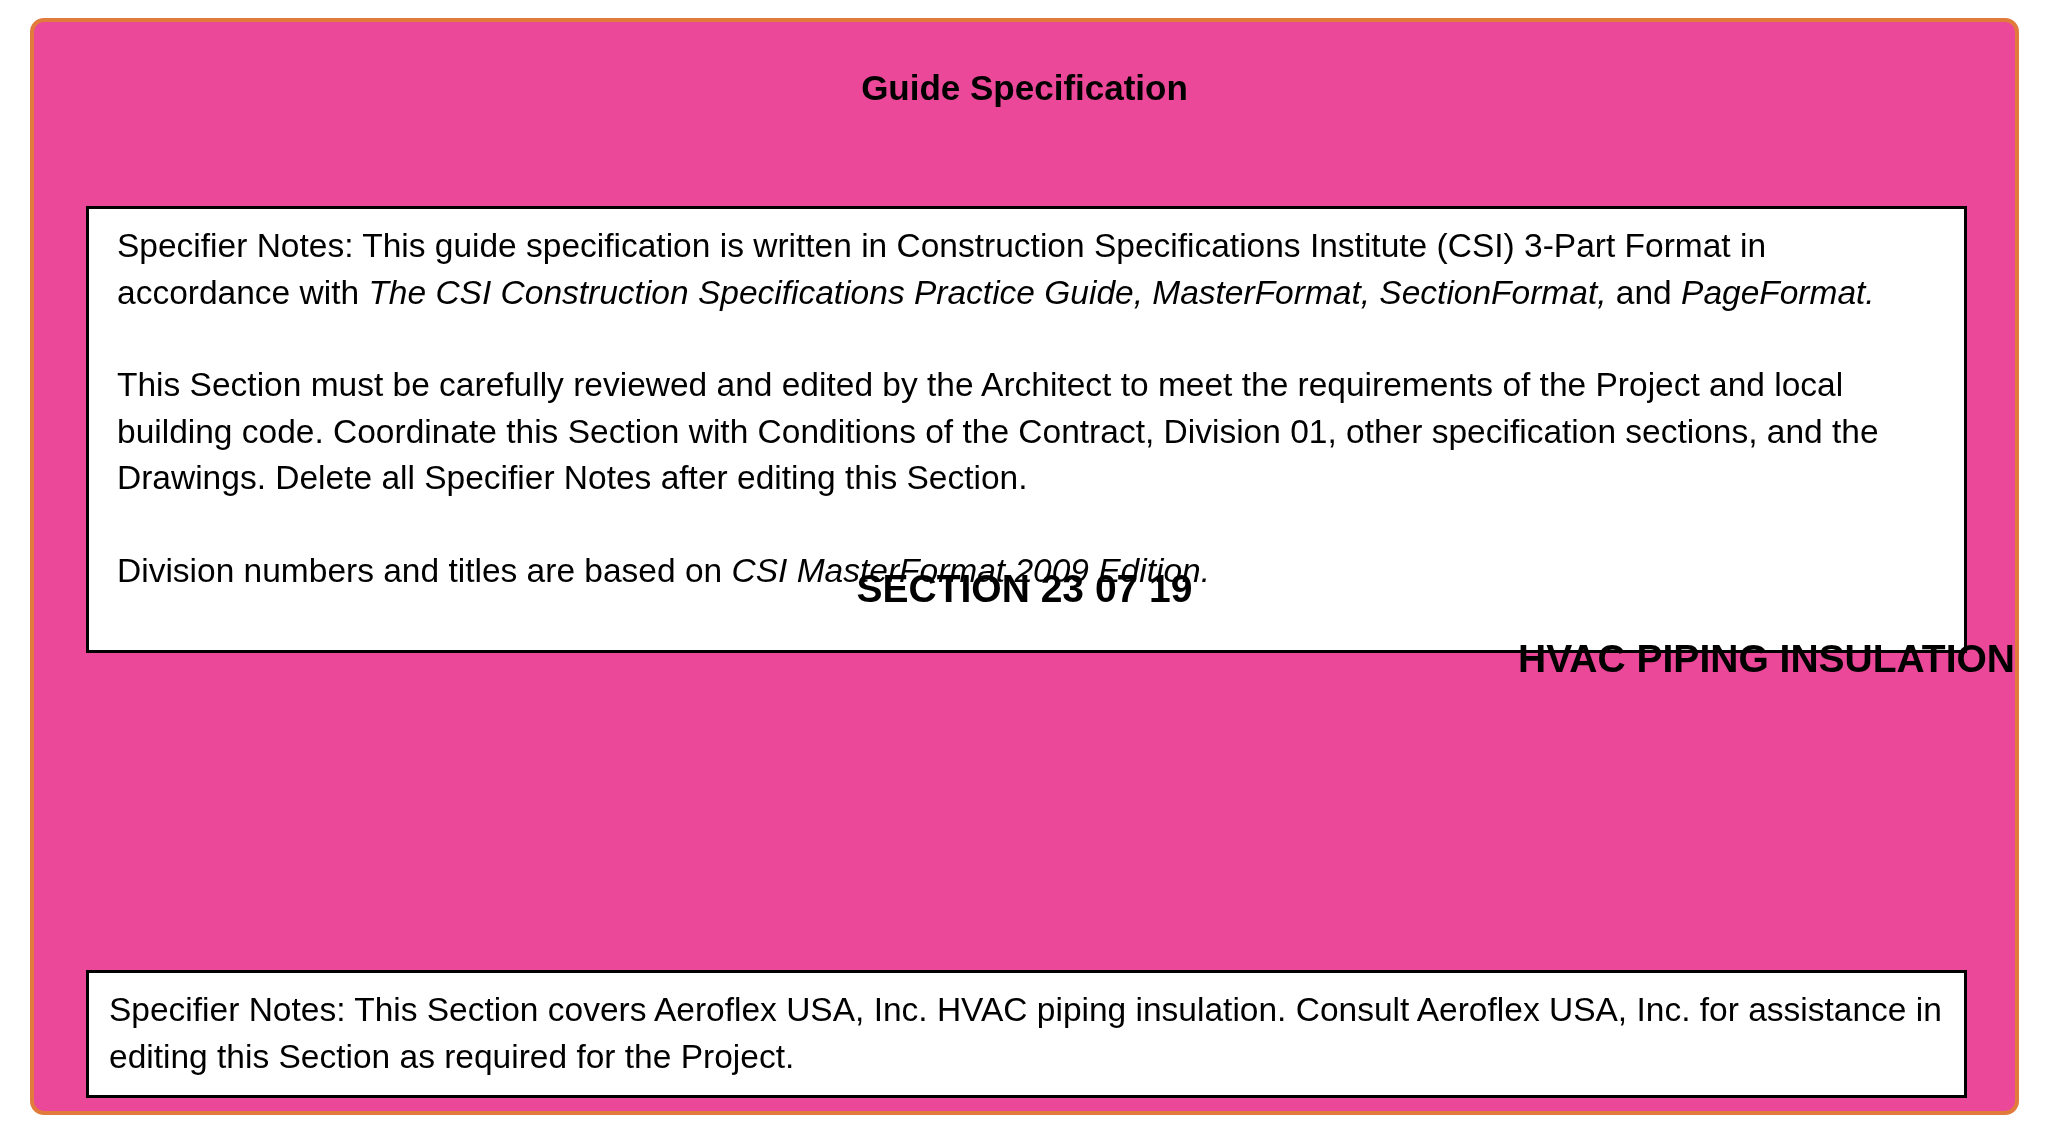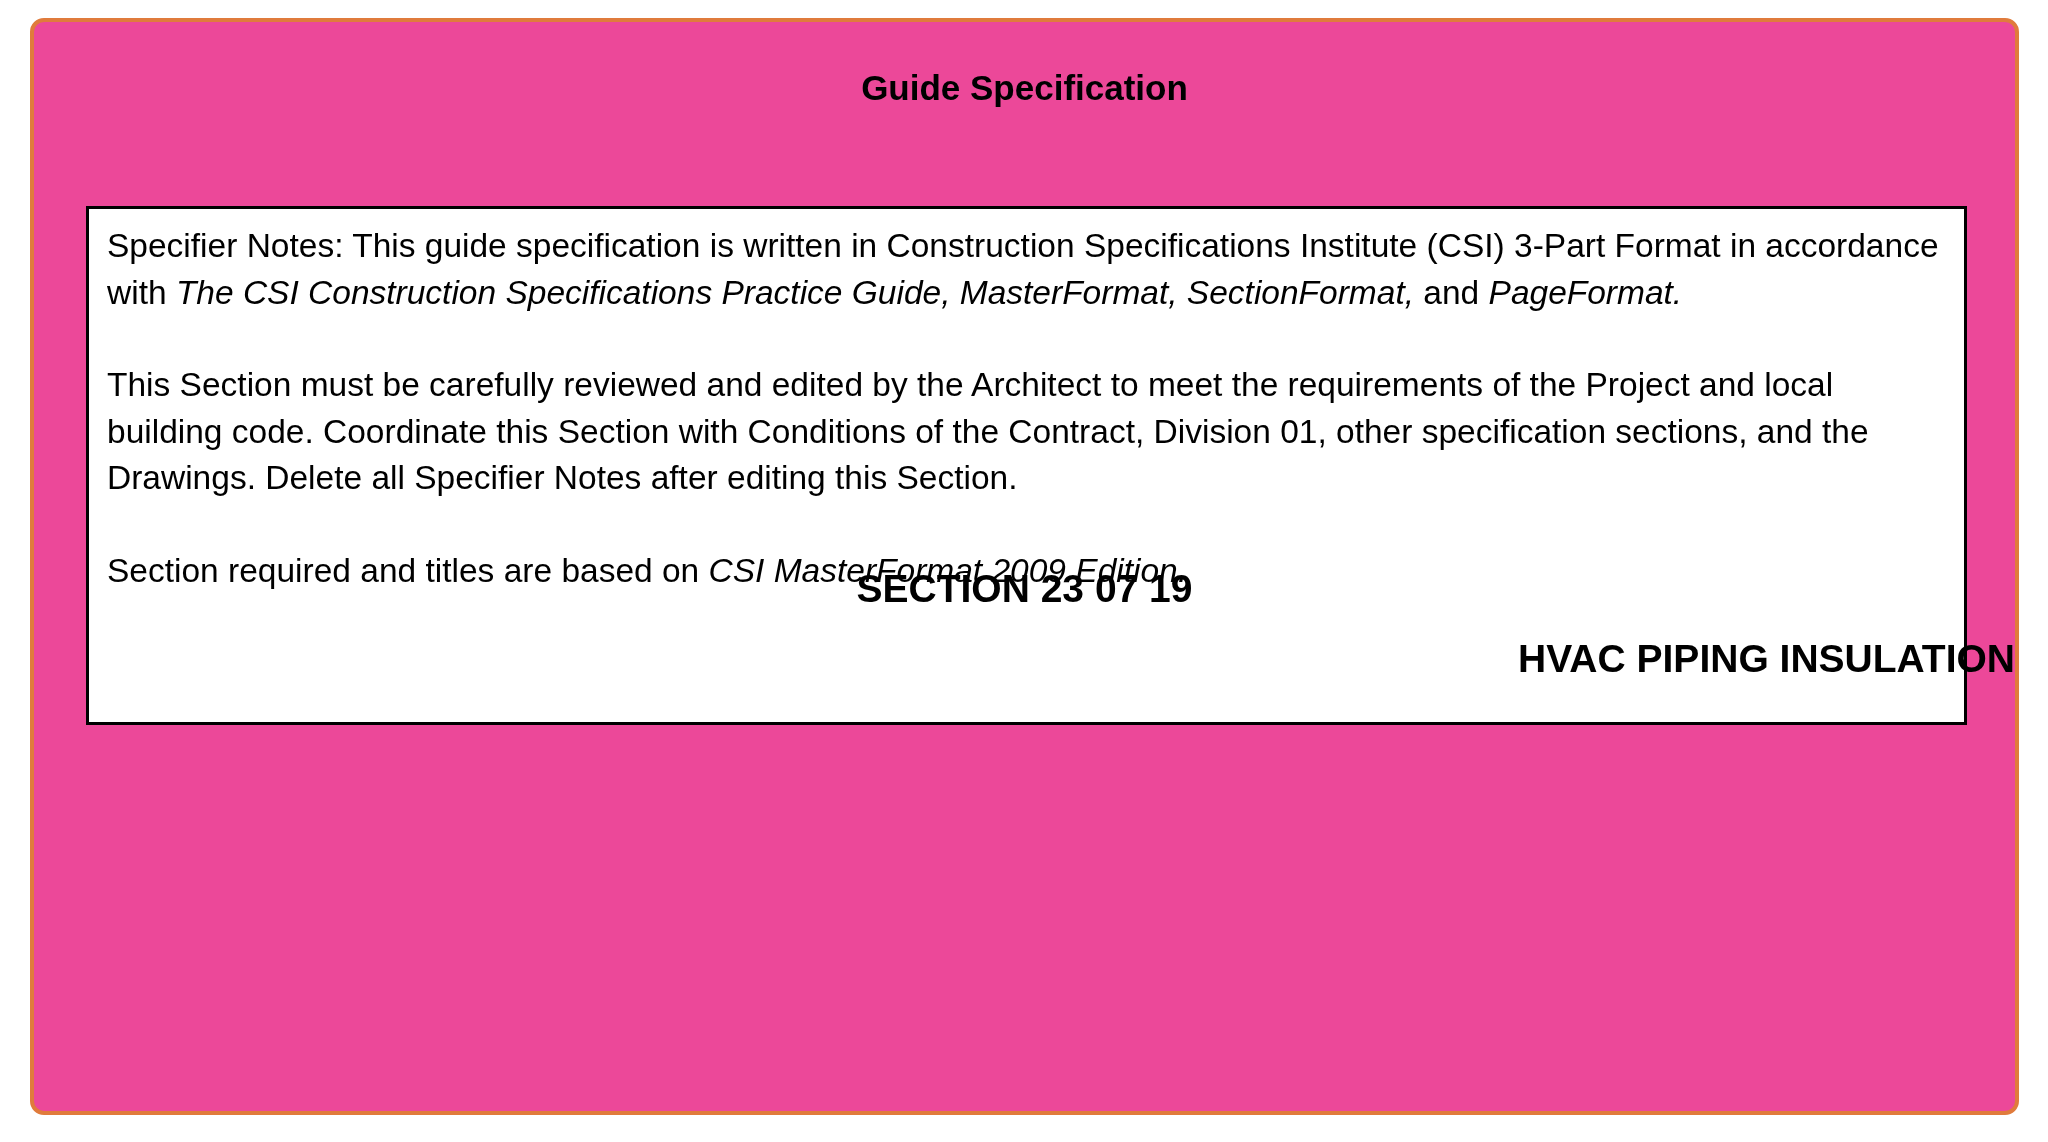--- a/index.html
+++ b/index.html
@@ -51,22 +51,22 @@
     position: absolute;
     box-sizing: border-box;
     border: 3px solid #000000;
     background: #ffffff;
     left: 52px;
     width: 1881px;
   }
 
   #note-box-top {
     top: 184px;
-    height: 519px;
-    padding: 14px 20px 10px 18px;
+    height: 447px;
+    padding: 14px 20px 10px 28px;
   }
 
   #note-box-bottom {
     top: 948px;
     height: 128px;
     padding: 14px 20px 10px 20px;
   }
 
   .note-para {
     font-size: 33.5px;
@@ -104,23 +104,26 @@
   <div id="outer-frame" style="border-color: rgb(224, 123, 60);">
 
     <div id="doc-title">Guide Specification</div>
 
     <div class="note-box" id="note-box-top">
 
       <p class="note-para"><span>Specifier Notes:  This guide specification is written in Construction Specifications Institute (CSI) 3-Part Format in accordance with </span><span class="it">The CSI Construction Specifications Practice Guide, MasterFormat, SectionFormat,</span><span> and </span><span class="it">PageFormat.</span></p>
 
       <p class="note-para">This Section must be carefully reviewed and edited by the Architect to meet the requirements of the Project and local building code.  Coordinate this Section with Conditions of the Contract, Division 01, other specification sections, and the Drawings.  Delete all Specifier Notes after editing this Section.</p>
 
-      <p class="note-para"><span>Section required and titles are based on </span><span class="it">CSI MasterFormat 2009 Edition.</span></p>
+      <p class="note-para"><span>Division numbers and titles are based on </span><span class="it">CSI MasterFormat 2009 Edition.</span></p>
 
     </div>
 
     <div id="section-heading">SECTION 23 07 19</div>
 
     <div id="section-subheading">HVAC PIPING INSULATION</div>
 
+    <div class="note-box" id="note-box-bottom">
+      <p class="note-para">Specifier Notes:  This Section covers Aeroflex USA, Inc. HVAC piping insulation.  Consult Aeroflex USA, Inc. for assistance in editing this Section as required for the Project.</p>
+    </div>
 
   </div>
 </div>
 
 </body></html>

